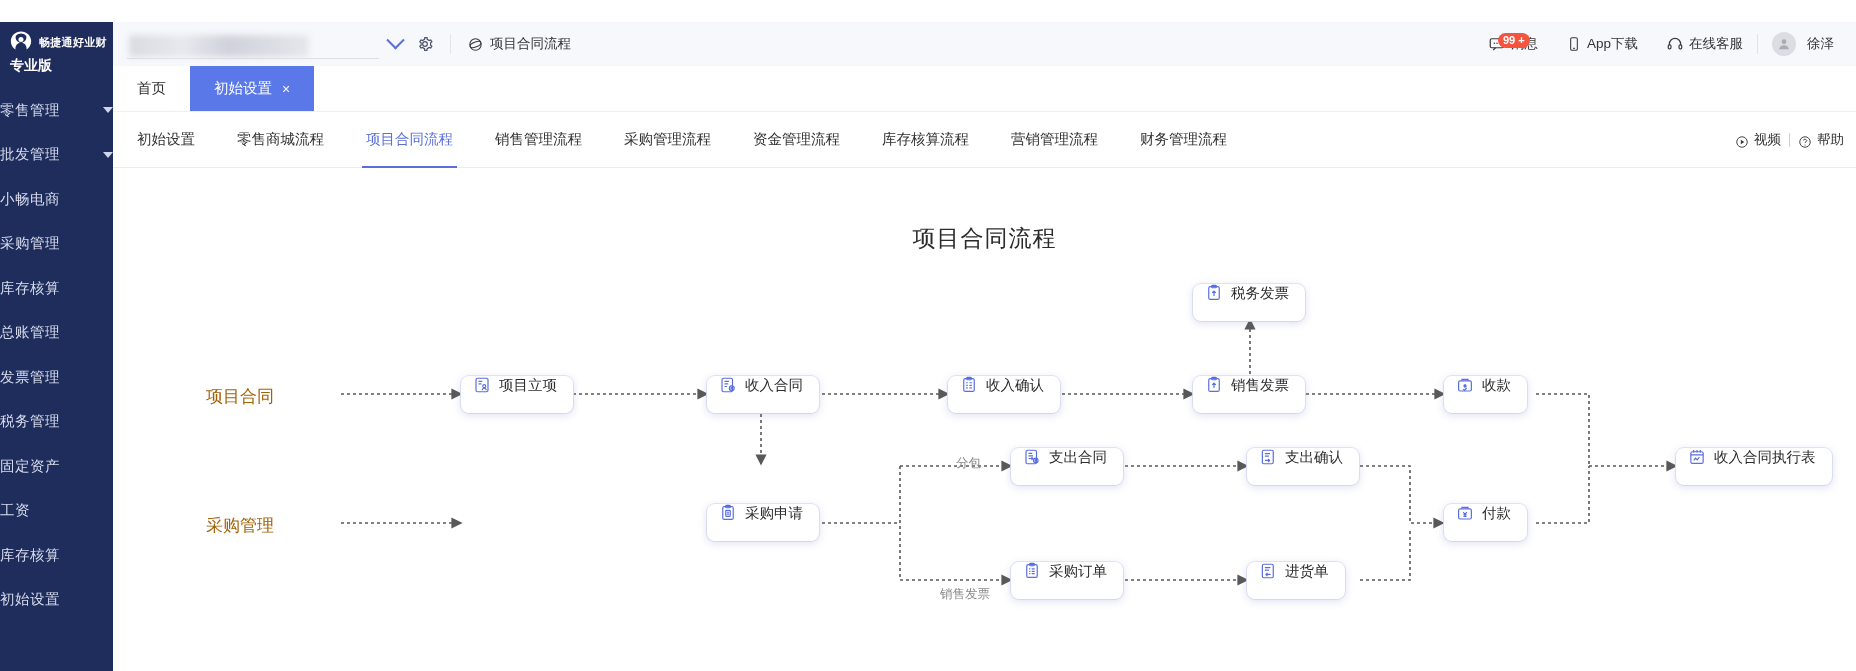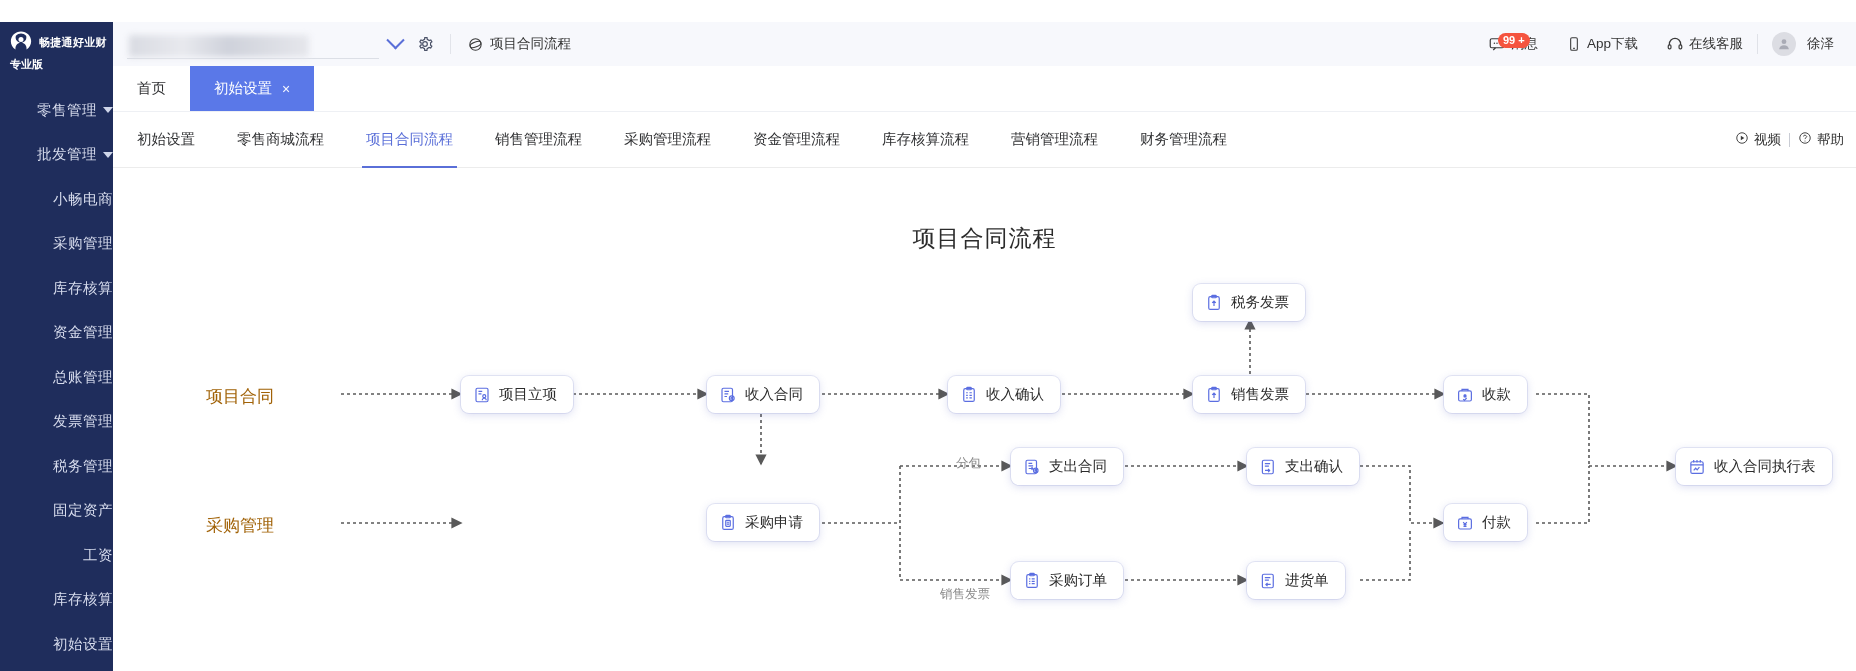--- a/index.html
+++ b/index.html
@@ -23,27 +23,27 @@
     padding: 7px 0 0 8px;
     color: #fff;
   }
   .brand-row { display: flex; align-items: center; gap: 5px; }
   .brand-logo { width: 26px; height: 26px; flex: 0 0 26px; }
   .brand-name {
     font-size: 11px; letter-spacing: .3px; color:#fff;
     white-space: nowrap; font-weight: 600;
   }
   .brand-sub {
-    font-size: 11px; font-weight: 700; color:#fff;
+    font-size: 14px; font-weight: 700; color:#fff;
     margin-top: 2px; margin-left: 2px;
   }
   .side-list { margin-top: 4px; }
   .side-item {
     height: 44.5px; display: flex; align-items: center;
-    justify-content: flex-end; gap: 6px;
+    justify-content: space-between; gap: 6px;
     color: #d7dced; font-size: 14.5px; letter-spacing: .5px;
     cursor: pointer;
   }
   .caret-down {
     width: 0; height: 0; border-left: 5px solid transparent;
     border-right: 5px solid transparent; border-top: 6px solid #cfd6ea;
     display: inline-block;
   }
 
   
@@ -140,21 +140,21 @@
   }
   .subnav-item.active { color: #5a6fd8; }
   .subnav-item.active:after {
     content:''; position:absolute; left: 14px; right: 14px;
     bottom: 0; height: 2px; background: #5a6fd8;
   }
   .subnav-right {
     margin-left: auto; display:flex; align-items:center;
     gap: 0; padding-right: 4px; font-size: 13.5px; color:#333;
   }
-  .snr-item { display:flex; align-items:flex-start; gap:5px; padding: 0 8px; cursor: pointer; }
+  .snr-item { display:flex; align-items:flex-end; gap:5px; padding: 0 8px; cursor: pointer; }
   .snr-div { width:1px; height:14px; background:#c9ccd4; }
 
   
   .canvas {
     position: absolute; left: 113px; top: 168px;
     width: 1743px; height: 503px; background: #fff; overflow: hidden;
   }
   .flow-title {
     position: absolute; left: 0; right: 0; top: 55px;
     text-align: center; font-size: 23px; color: #2b2b2b;
@@ -164,21 +164,21 @@
   svg.flow-svg {
     position: absolute; left: 0; top: 0;
     width: 1743px; height: 503px; pointer-events: none;
   }
 
   
   .node {
     position: absolute; height: 37px;
     background: #fff; border-radius: 8px;
     box-shadow: 0 2px 9px rgba(92,102,190,.22), 0 0 0 1px rgba(230,232,245,.9);
-    display: flex; align-items: center; gap: 8px;
+    display: flex; align-items: flex-start; gap: 8px;
     padding: 0 16px 0 12px; cursor: pointer;
     font-size: 14.5px; color: #2c2c2c; white-space: nowrap;
   }
   .node svg { flex: 0 0 18px; }
 
   .rowlabel {
     position: absolute; font-size: 17px; color: #a16207; white-space: nowrap;
   }
   .edgelabel {
     position: absolute; font-size: 12.5px; color: #8a8a8a; white-space: nowrap;
@@ -213,23 +213,20 @@
         <i class="caret-down"></i>
       </div>
       <div class="side-item">
         <span>小畅电商</span>
       </div>
       <div class="side-item">
         <span>采购管理</span>
       </div>
       <div class="side-item">
         <span>库存核算</span>
-      </div>
-      <div class="side-item">
-        <span>资金管理</span>
       </div>
       <div class="side-item">
         <span>总账管理</span>
       </div>
       <div class="side-item">
         <span>发票管理</span>
       </div>
       <div class="side-item">
         <span>税务管理</span>
       </div>

